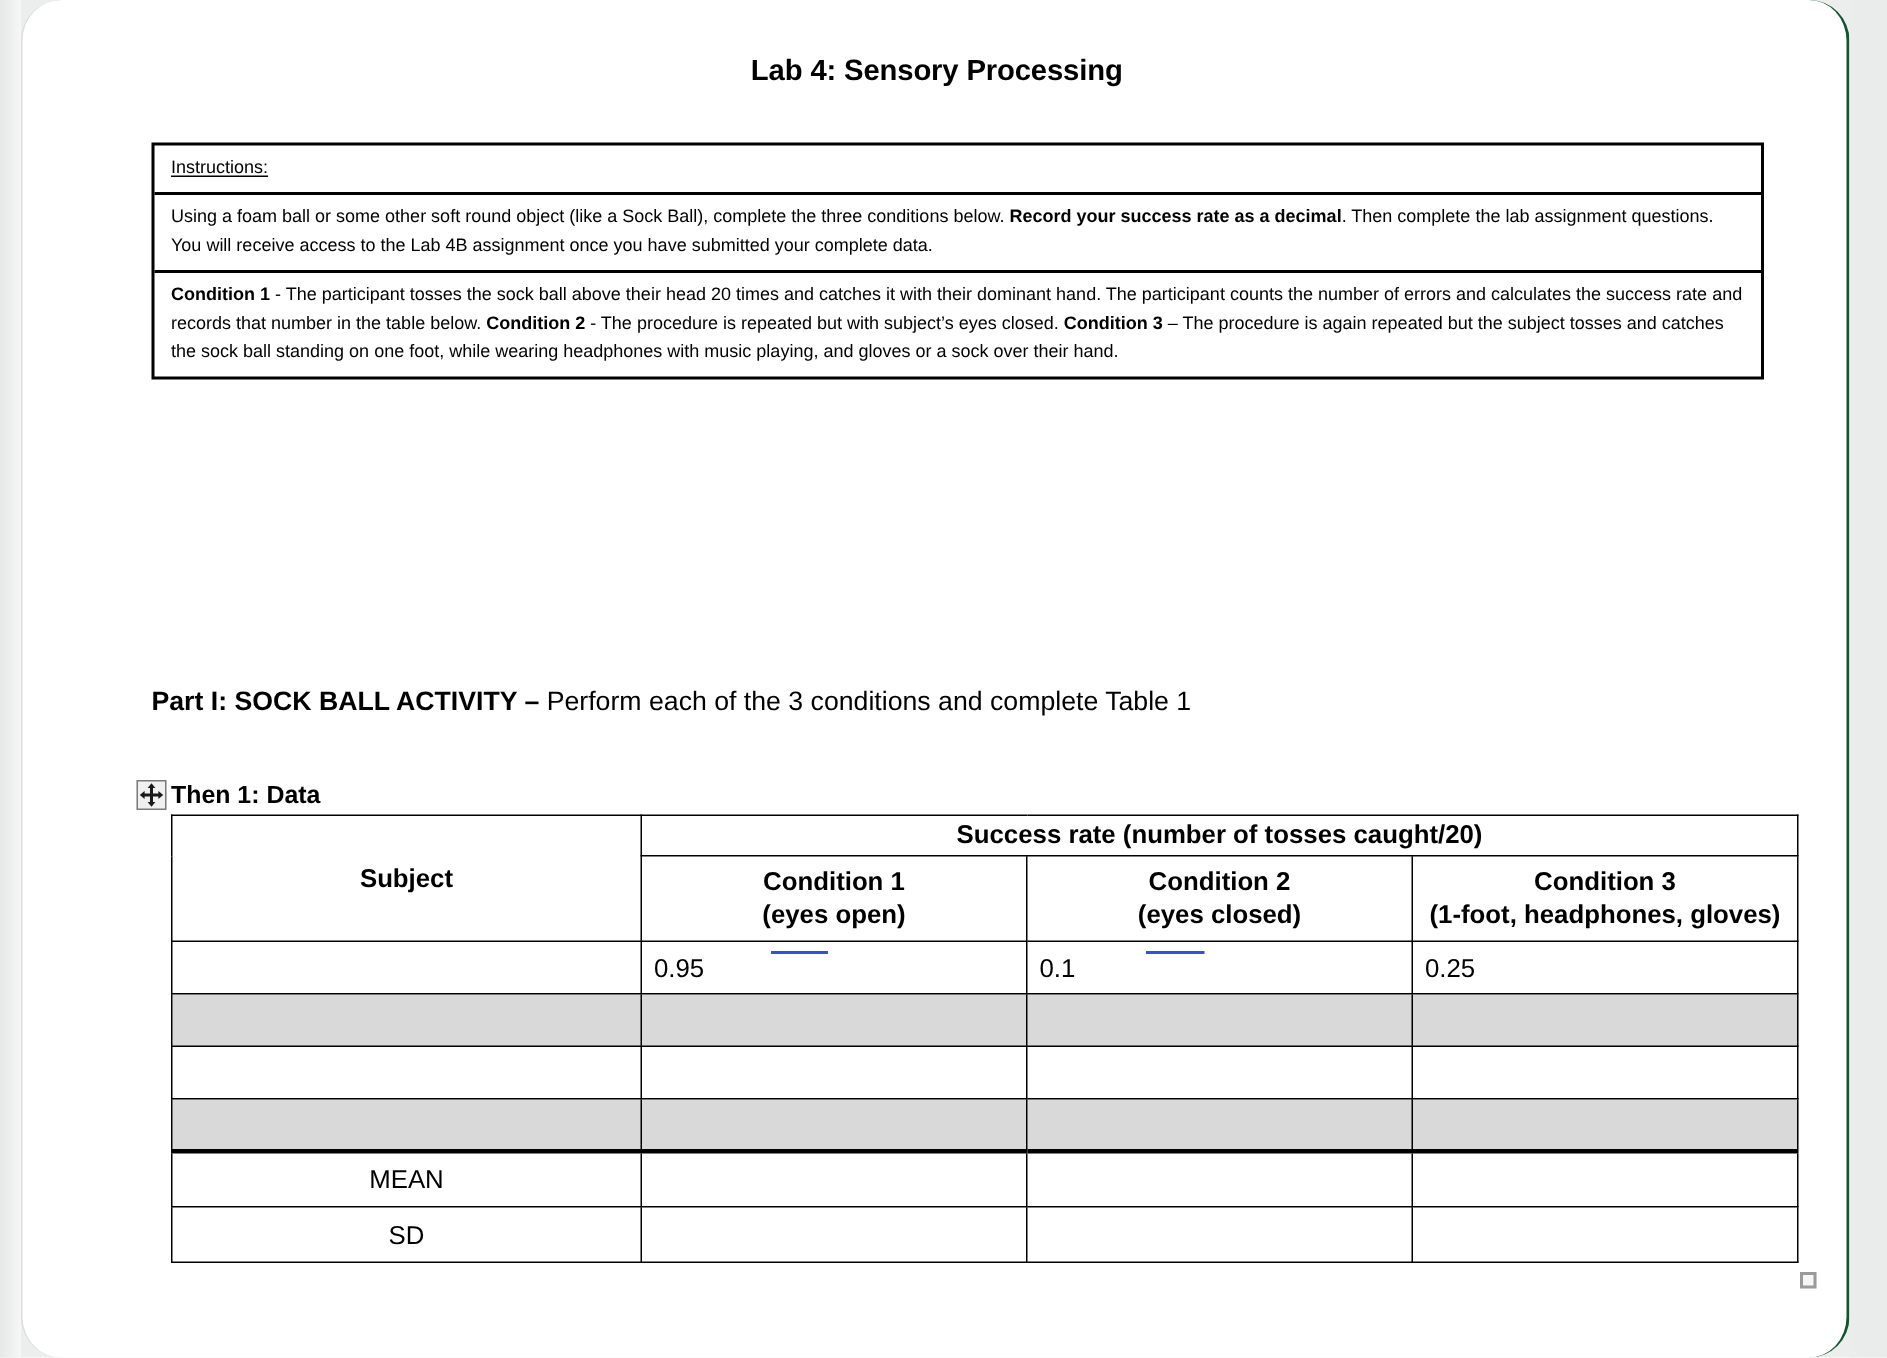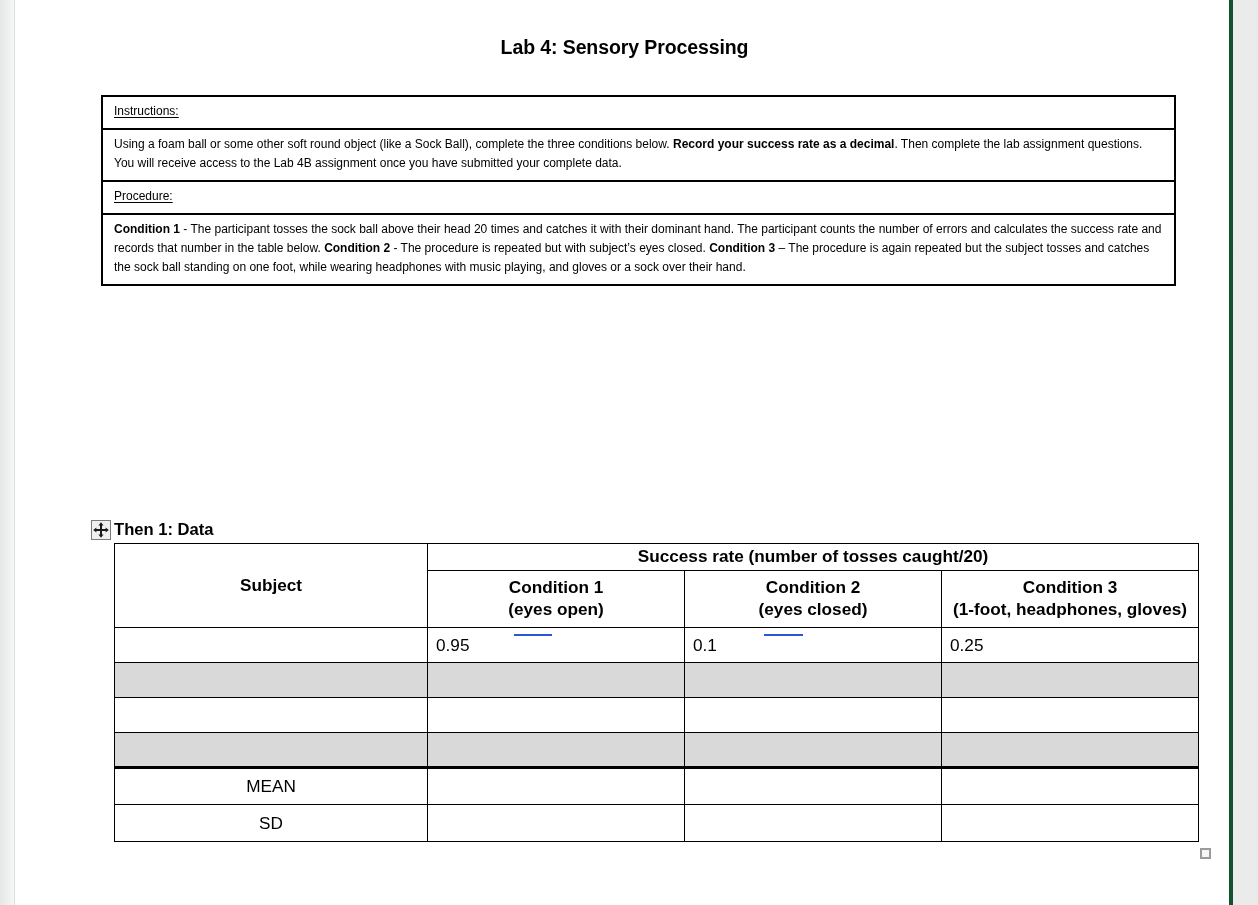--- a/index.html
+++ b/index.html
@@ -34,22 +34,23 @@
     width: 25px; height: 905px;
     background: linear-gradient(to right, #ececec 0%, #e9eaea 100%);
   }
   #page {
     position: absolute;
     left: 14px; top: 0;
     width: 1219px;
     height: 905px;
     background: #ffffff;
     border-left: 1px solid #dcdcdc;
-    border-right: 4px solid #14532d;
-    box-sizing: border-box;
+    border-right: 2px solid #14532d;
+    box-sizing: border-box;
+    border-radius: 27px;
   }
 
   
   #doc-title {
     position: absolute;
     left: 0; top: 36px;
     width: 1219px;
     text-align: center;
     font-size: 19.5px;
     font-weight: bold;
@@ -191,34 +192,32 @@
           <span class="label-underline">Instructions:</span>
         </div>
       </div>
 
       <div class="info-row">
         <div class="info-cell" style="">
           <span>Using a foam ball or some other soft round object (like a Sock Ball), complete the three conditions below. </span><span class="b">Record your success rate as a decimal</span><span>. Then complete the lab assignment questions. You will receive access to the Lab 4B assignment once you have submitted your complete data.</span>
         </div>
       </div>
 
-      <div class="info-row">
-        <div class="info-cell">
-          <span class="label-underline">Procedure:</span>
-        </div>
-      </div>
 
       <div class="info-row">
         <div class="info-cell">
           <span class="b">Condition 1</span><span> - The participant tosses the sock ball above their head 20 times and catches it with their dominant hand. The participant counts the number of errors and calculates the success rate and records that number in the table below. </span><span class="b">Condition 2</span><span> - The procedure is repeated but with subject’s eyes closed. </span><span class="b">Condition 3</span><span> – The procedure is again repeated but the subject tosses and catches the sock ball standing on one foot, while wearing headphones with music playing, and gloves or a sock over their hand.</span>
         </div>
       </div>
 
     </div>
 
+    <div id="part1">
+      <span class="b">Part I:  SOCK BALL ACTIVITY – </span><span>Perform each of the 3 conditions and complete Table 1</span>
+    </div>
 
     <div id="table-move-handle">
       <svg width="18" height="18" viewBox="0 0 18 18">
         <g fill="#1a1a1a">
           <rect x="8" y="3" width="2" height="12"></rect>
           <rect x="3" y="8" width="12" height="2"></rect>
           <polygon points="9,1.2 11.6,4.4 6.4,4.4"></polygon>
           <polygon points="9,16.8 11.6,13.6 6.4,13.6"></polygon>
           <polygon points="1.2,9 4.4,6.4 4.4,11.6"></polygon>
           <polygon points="16.8,9 13.6,6.4 13.6,11.6"></polygon>

